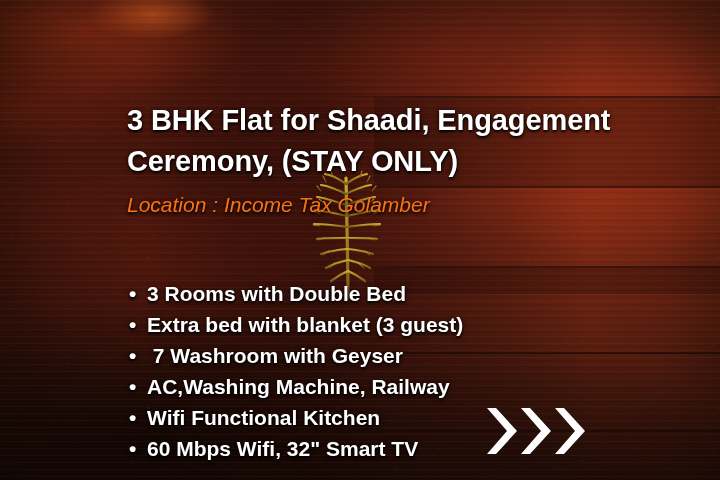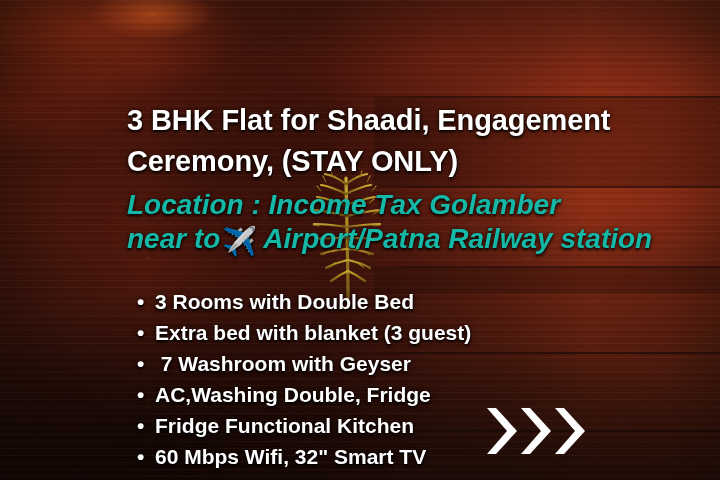--- a/index.html
+++ b/index.html
@@ -134,44 +134,44 @@
       0 2px 3px rgba(0,0,0,0.85),
       0 0 6px rgba(0,0,0,0.55),
       1px 1px 0 rgba(0,0,0,0.35);
   }
 
   #location-block {
     position: absolute;
     left: 127px;
     top: 172px;
     width: 520px;
-    color: #14b8a6;
-    font-size: 28px;
-    font-weight: bold;
+    color: #f97316;
+    font-size: 21px;
+    font-weight: normal;
     font-style: italic;
     line-height: 34px;
     text-shadow:
       0 2px 3px rgba(0,0,0,0.85),
       0 0 5px rgba(0,0,0,0.55);
   }
   #location-block .loc-line { white-space: nowrap; }
   .plane-glyph {
     font-style: normal;
     display: inline-block;
     vertical-align: -3px;
     margin: 0 6px 0 2px;
   }
 
   #features {
     position: absolute;
     left: 129px;
     top: 262px;
     width: 440px;
     list-style: none;
-    margin: 8px;
+    margin: 0;
     padding: 0;
   }
   #features li {
     position: relative;
     color: #ffffff;
     font-size: 21px;
     font-weight: bold;
     line-height: 31px;
     padding-left: 18px;
     white-space: pre;
@@ -270,29 +270,28 @@
       </g>
     </g>
   </svg>
 
   <div id="content">
 
     <div id="title">3 BHK Flat for Shaadi, Engagement Ceremony, (STAY ONLY)</div>
 
     <div id="location-block">
       <div class="loc-line">Location : Income Tax Golamber</div>
-      <div class="loc-line"><span>near to</span><span class="plane-glyph">✈️</span><span>Airport/Patna Railway station</span></div>
     </div>
 
     <ul id="features">
       <li>3 Rooms with Double Bed</li>
       <li>Extra bed with blanket (3 guest)</li>
       <li> 7 Washroom with Geyser</li>
-      <li>AC,Washing Double, Fridge</li>
-      <li>Fridge Functional Kitchen</li>
+      <li>AC,Washing Machine, Railway</li>
+      <li>Wifi Functional Kitchen</li>
       <li>60 Mbps Wifi, 32" Smart TV</li>
     </ul>
 
     <svg id="chevrons" viewBox="0 0 110 46">
       <g fill="#ffffff">
         <polygon points="0,0 9,0 30,23 9,46 0,46 20,23"></polygon>
         <polygon points="34,0 43,0 64,23 43,46 34,46 54,23"></polygon>
         <polygon points="68,0 77,0 98,23 77,46 68,46 88,23"></polygon>
       </g>
     </svg>

